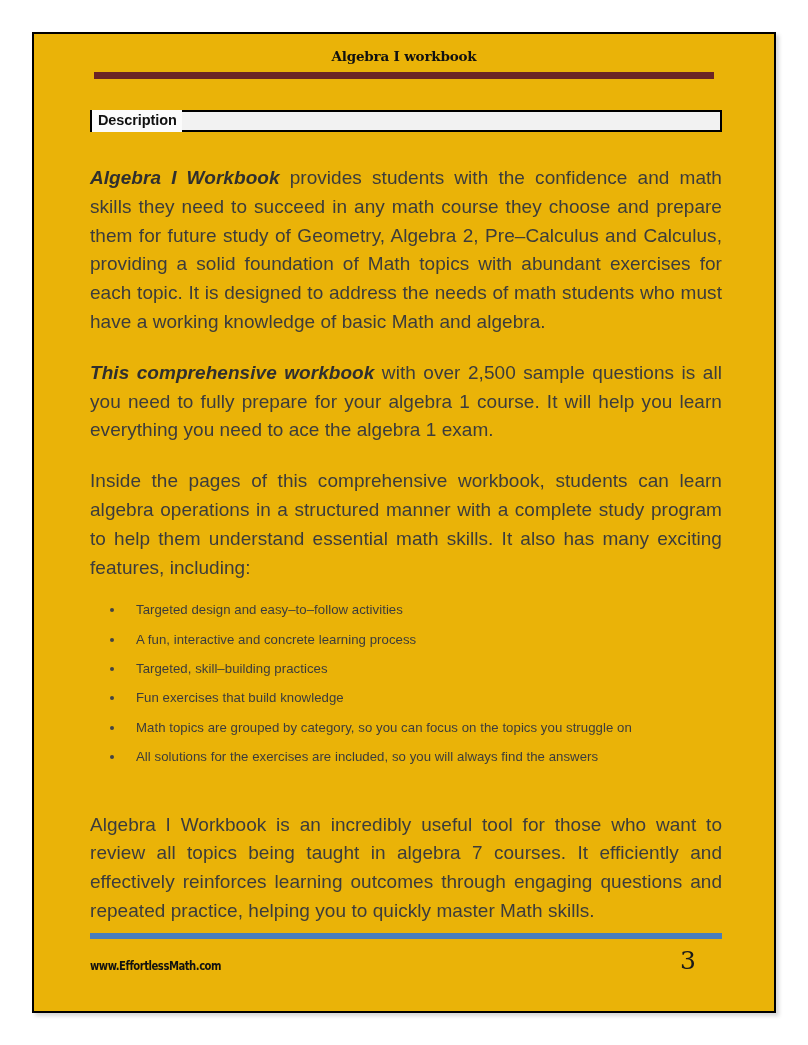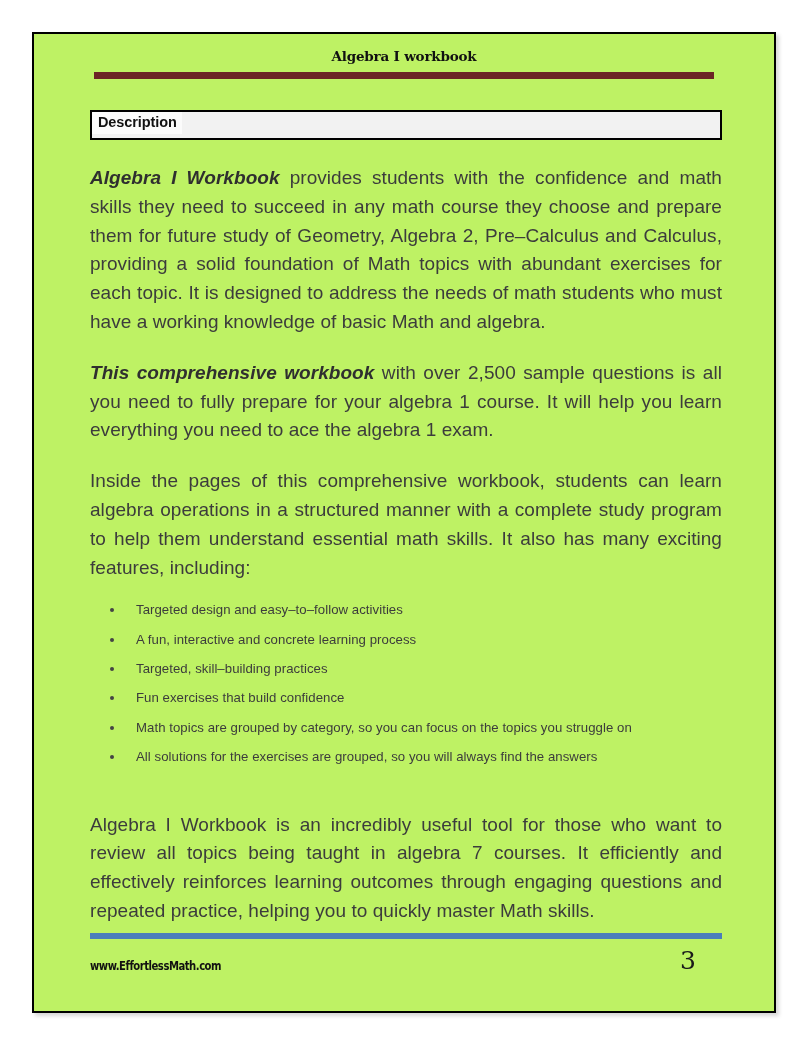--- a/index.html
+++ b/index.html
@@ -16,21 +16,21 @@
   }
 
   #page-sheet {
     position: absolute;
     left: 32px;
     top: 32px;
     width: 744px;
     height: 981px;
     box-sizing: border-box;
     border: 2px solid #000000;
-    background: #bef264;
+    background: #eab308;
     box-shadow: 3px 3px 4px rgba(0,0,0,0.16);
     text-decoration: underline;
   }
 
   .inner {
     position: absolute;
     left: 0;
     top: 0;
     right: 0;
     bottom: 0;
@@ -60,26 +60,26 @@
     background: #6B2525;
     width: 620px;
   }
 
   
   .section-box {
     position: absolute;
     left: 56px;
     top: 76px;
     width: 632px;
-    height: 30px;
+    height: 22px;
     box-sizing: border-box;
     border: 2px solid #000000;
     background: #F2F2F2;
     display: flex;
-    align-items: flex-start;
+    align-items: center;
   }
   .section-box-label {
     display: inline-block;
     background: #FBFBFB;
     font-size: 14.5px;
     font-weight: bold;
     color: #111111;
     padding: 2px 5px 3px 6px;
     line-height: 17px;
     letter-spacing: -0.1px;
@@ -207,29 +207,29 @@
         <li>
           <span class="dot"></span>
           <span>A fun, interactive and concrete learning process</span>
         </li>
         <li>
           <span class="dot"></span>
           <span>Targeted, skill–building practices</span>
         </li>
         <li>
           <span class="dot"></span>
-          <span>Fun exercises that build confidence</span>
+          <span>Fun exercises that build knowledge</span>
         </li>
         <li>
           <span class="dot"></span>
           <span>Math topics are grouped by category, so you can focus on the topics you struggle on</span>
         </li>
         <li>
           <span class="dot"></span>
-          <span>All solutions for the exercises are grouped, so you will always find the answers</span>
+          <span>All solutions for the exercises are included, so you will always find the answers</span>
         </li>
       </ul>
 
       <div class="closing-block">
         <p class="para tight-last">Algebra I Workbook is an incredibly useful tool for those who want to review all topics being taught in algebra 7 courses. It efficiently and effectively reinforces learning outcomes through engaging questions and repeated practice, helping you to quickly master Math skills.</p>
       </div>
 
     </div>
 
     <div class="doc-footer">

